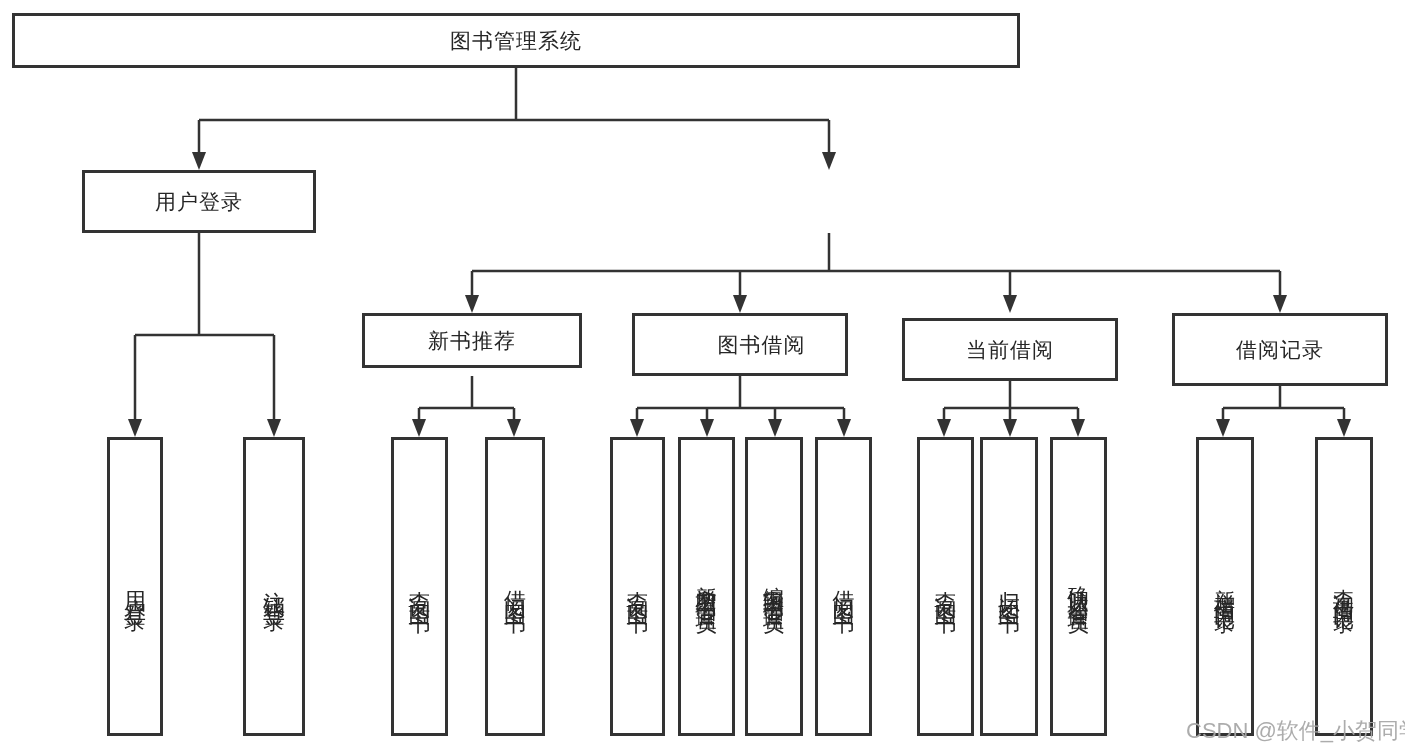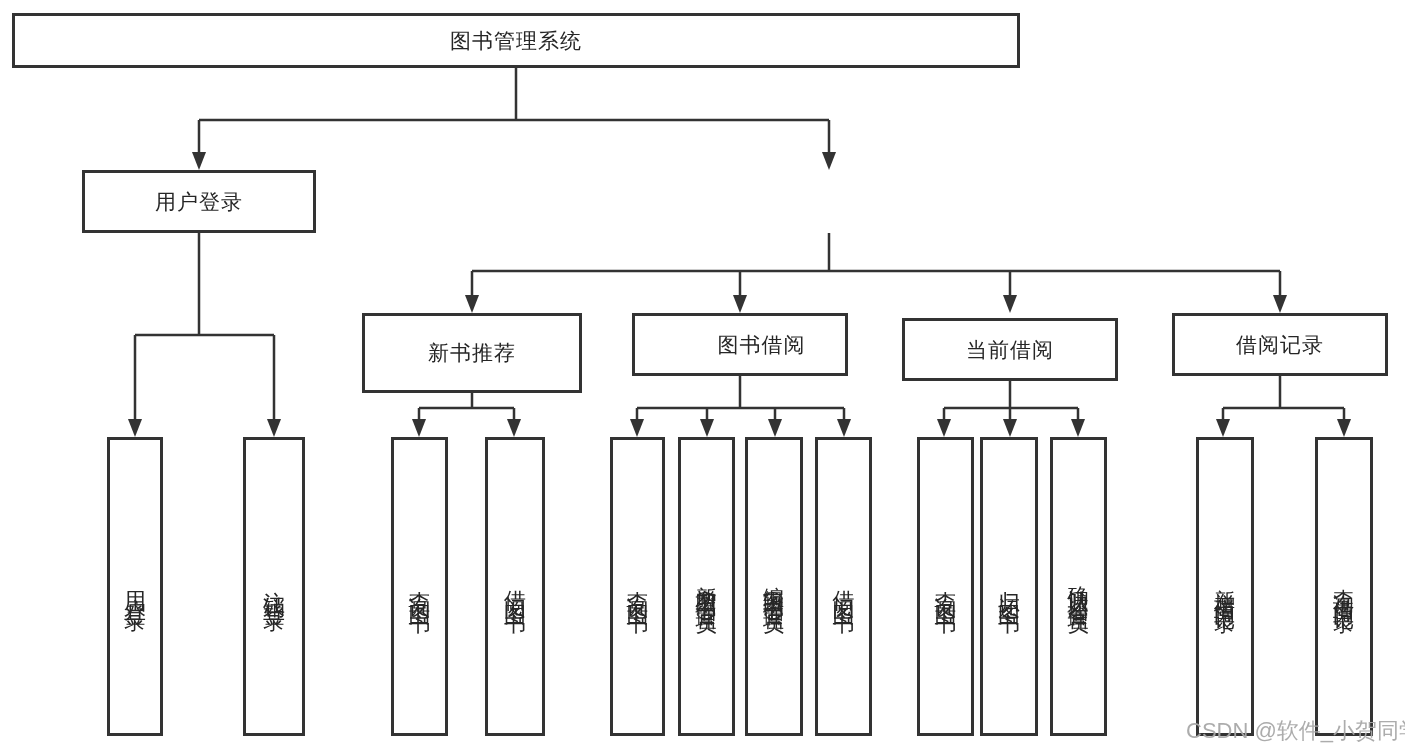--- a/index.html
+++ b/index.html
@@ -17,24 +17,24 @@
   .h-node{font-size:21px;letter-spacing:1px;white-space:nowrap;}
   .v-node{
     writing-mode:vertical-rl;text-orientation:mixed;
     font-size:22px;letter-spacing:7px;line-height:1;
     padding:10px 0;
   }
   
   #n-root{left:12px;top:13px;width:1008px;height:55px;}
   #n-user-login{left:82px;top:170px;width:234px;height:63px;}
   #n-book-mgmt{left:712px;top:170px;width:233px;height:63px;}
-  #n-new-book-rec{left:362px;top:313px;width:220px;height:80px;}
+  #n-new-book-rec{left:362px;top:313px;width:220px;height:55px;}
   #n-book-borrow{left:632px;top:313px;width:216px;height:63px;padding-left:43px;}
   #n-current-borrow{left:902px;top:318px;width:216px;height:63px;}
-  #n-borrow-records{left:1172px;top:313px;width:216px;height:63px;text-align:center;}
+  #n-borrow-records{left:1172px;top:313px;width:216px;height:73px;text-align:center;}
   .leaf{top:437px;height:299px;}
   #n-ul-login{left:107px;width:56px;}
   #n-ul-logout{left:243px;width:62px;}
   #n-nb-query{left:391px;width:57px;}
   #n-nb-borrow{left:485px;width:60px;}
   #n-bb-query{left:610px;width:55px;}
   #n-bb-add{left:678px;width:57px;font-size:21px;letter-spacing:4px;}
   #n-bb-edit{left:745px;width:58px;font-size:21px;letter-spacing:4px;}
   #n-bb-borrow{left:815px;width:57px;}
   #n-cb-query{left:917px;width:57px;}

